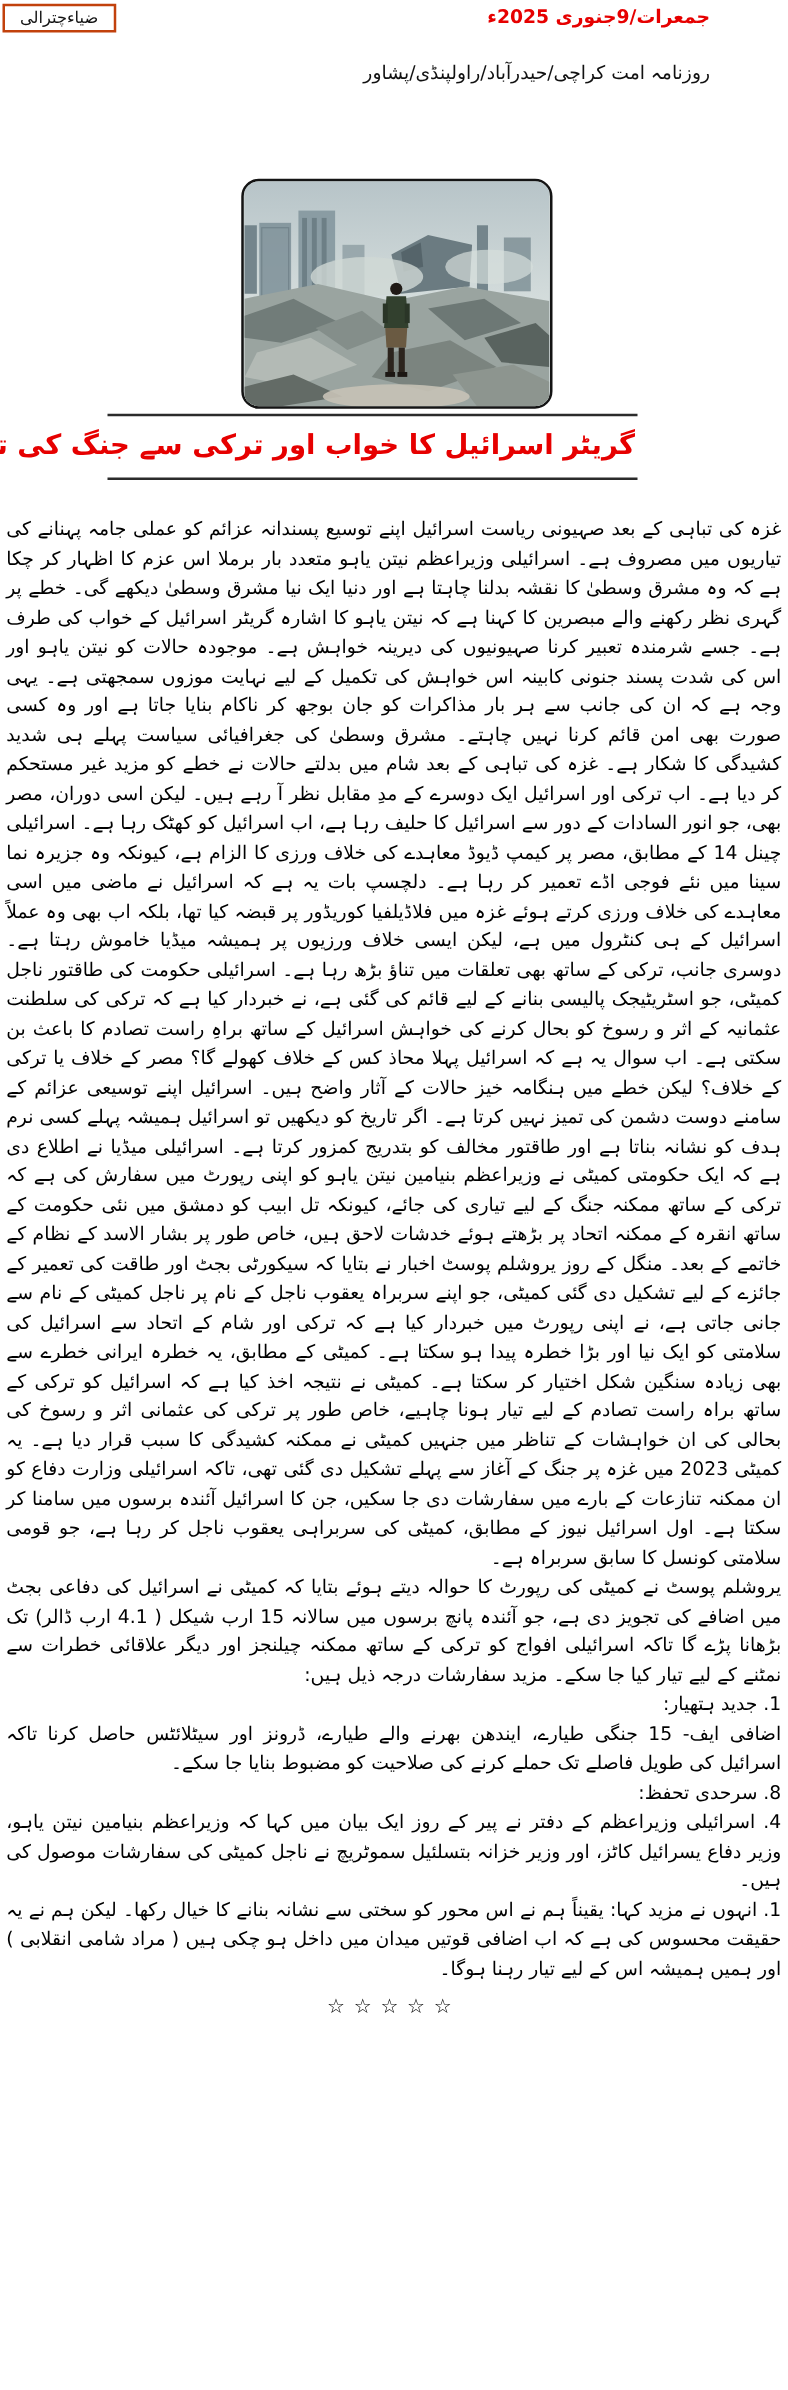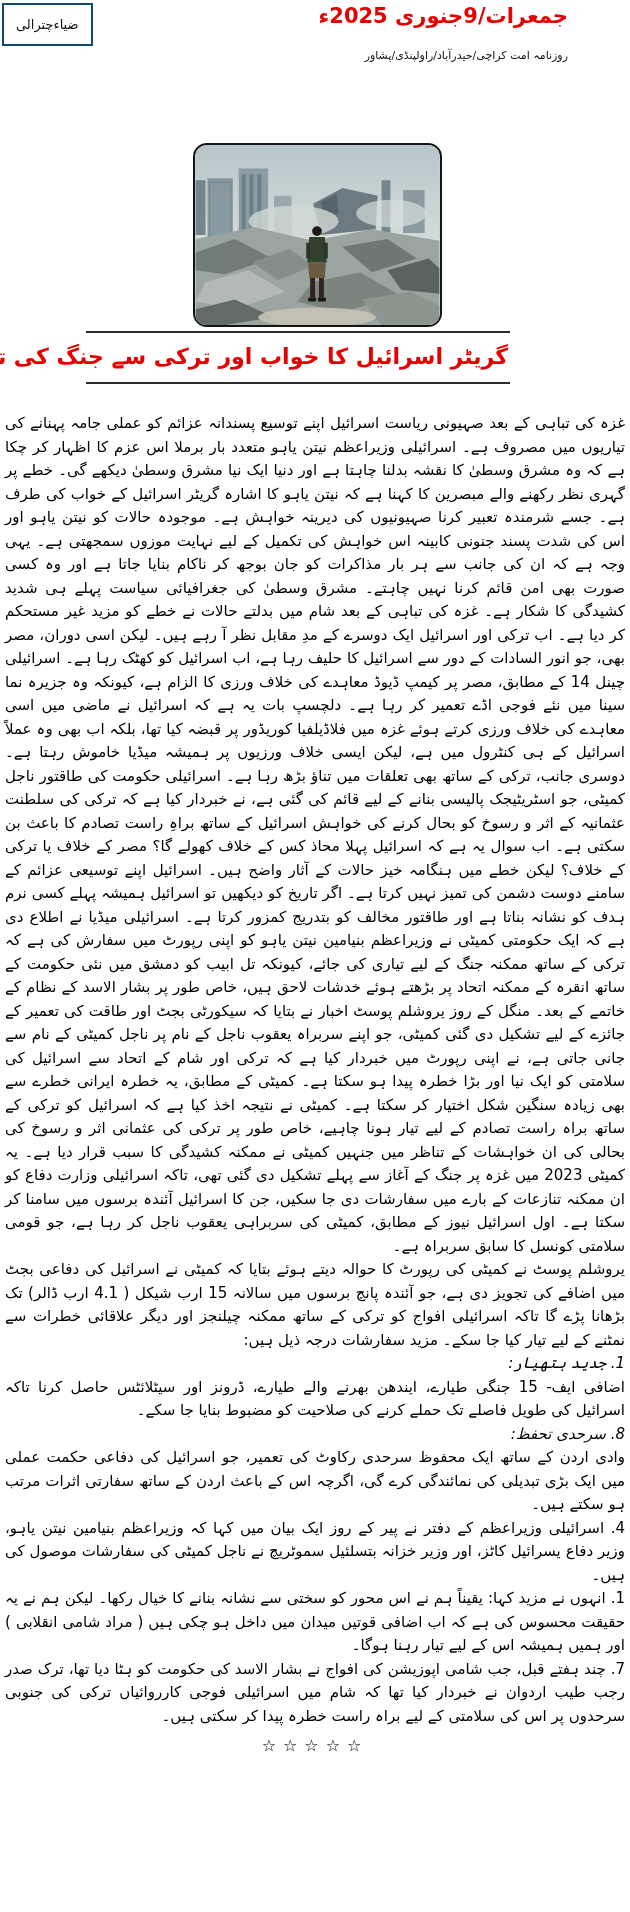--- a/index.html
+++ b/index.html
@@ -3,51 +3,51 @@
 <meta charset="utf-8">
 <style>
   * { margin:0; padding:0; box-sizing:border-box; }
   html,body { background:#ffffff; }
   body {
     width:630px; height:1912px; position:relative; overflow:hidden;
     font-family:"DejaVu Sans", sans-serif; color:#000;
   }
   .stamp {
     position:absolute; top:3px; left:2px;
-    border:2px solid #0c4a6e; padding:12px 12px;
+    border:2px solid #c2410c; padding:2px 12px;
     font-size:13px; color:#111; direction:rtl; white-space:nowrap;
   }
   .date {
     position:absolute; top:4px; right:62px;
-    color:#e60000; font-size:21px; font-weight:bold;
+    color:#e60000; font-size:15px; font-weight:bold;
     direction:rtl; white-space:nowrap;
   }
   .edition {
     position:absolute; top:49px; right:62px;
-    font-size:11px; color:#111; direction:rtl; white-space:nowrap;
+    font-size:15px; color:#111; direction:rtl; white-space:nowrap;
   }
   .photo {
     position:absolute; top:143px; left:193px; width:249px; height:184px;
     border:2px solid #141414; border-radius:14px; overflow:hidden;
     background:#c9d2d2;
   }
   .photo svg { display:block; width:100%; height:100%; }
   .headline-wrap { position:absolute; top:331px; left:86px; width:424px; text-align:center; }
   .rule { height:2px; background:#2b2b2b; }
   .headline {
     color:#e60000; font-weight:bold; font-size:22px; line-height:1.35;
     padding:9px 2px 10px; direction:rtl; white-space:nowrap;
   }
   .article {
     position:absolute; top:412px; left:5px; width:620px;
     direction:rtl; text-align:justify; text-justify:inter-word;
     font-size:15px; line-height:23.5px;
   }
   .article p { margin:0; }
-  .item-head { margin-top:1px;font-style:italic; }
+  .item-head { margin-top:1px; }
   .stars {
     text-align:center; font-size:16px; letter-spacing:7px;
     margin-top:6px; direction:ltr; color:#000;
   }
 </style>
 </head>
 <body>
 
 <div class="stamp">ضیاءچترالی</div>
 <div class="date">جمعرات/9جنوری 2025ء</div>
@@ -112,20 +112,18 @@
 
 <div class="article">
   <p>غزہ کی تباہی کے بعد صہیونی ریاست اسرائیل اپنے توسیع پسندانہ عزائم کو عملی جامہ پہنانے کی تیاریوں میں مصروف ہے۔ اسرائیلی وزیراعظم نیتن یاہو متعدد بار برملا اس عزم کا اظہار کر چکا ہے کہ وہ مشرق وسطیٰ کا نقشہ بدلنا چاہتا ہے اور دنیا ایک نیا مشرق وسطیٰ دیکھے گی۔ خطے پر گہری نظر رکھنے والے مبصرین کا کہنا ہے کہ نیتن یاہو کا اشارہ گریٹر اسرائیل کے خواب کی طرف ہے۔ جسے شرمندہ تعبیر کرنا صہیونیوں کی دیرینہ خواہش ہے۔ موجودہ حالات کو نیتن یاہو اور اس کی شدت پسند جنونی کابینہ اس خواہش کی تکمیل کے لیے نہایت موزوں سمجھتی ہے۔ یہی وجہ ہے کہ ان کی جانب سے ہر بار مذاکرات کو جان بوجھ کر ناکام بنایا جاتا ہے اور وہ کسی صورت بھی امن قائم کرنا نہیں چاہتے۔ مشرق وسطیٰ کی جغرافیائی سیاست پہلے ہی شدید کشیدگی کا شکار ہے۔ غزہ کی تباہی کے بعد شام میں بدلتے حالات نے خطے کو مزید غیر مستحکم کر دیا ہے۔ اب ترکی اور اسرائیل ایک دوسرے کے مدِ مقابل نظر آ رہے ہیں۔ لیکن اسی دوران، مصر بھی، جو انور السادات کے دور سے اسرائیل کا حلیف رہا ہے، اب اسرائیل کو کھٹک رہا ہے۔ اسرائیلی چینل 14 کے مطابق، مصر پر کیمپ ڈیوڈ معاہدے کی خلاف ورزی کا الزام ہے، کیونکہ وہ جزیرہ نما سینا میں نئے فوجی اڈے تعمیر کر رہا ہے۔ دلچسپ بات یہ ہے کہ اسرائیل نے ماضی میں اسی معاہدے کی خلاف ورزی کرتے ہوئے غزہ میں فلاڈیلفیا کوریڈور پر قبضہ کیا تھا، بلکہ اب بھی وہ عملاً اسرائیل کے ہی کنٹرول میں ہے، لیکن ایسی خلاف ورزیوں پر ہمیشہ میڈیا خاموش رہتا ہے۔ دوسری جانب، ترکی کے ساتھ بھی تعلقات میں تناؤ بڑھ رہا ہے۔ اسرائیلی حکومت کی طاقتور ناجل کمیٹی، جو اسٹریٹیجک پالیسی بنانے کے لیے قائم کی گئی ہے، نے خبردار کیا ہے کہ ترکی کی سلطنت عثمانیہ کے اثر و رسوخ کو بحال کرنے کی خواہش اسرائیل کے ساتھ براہِ راست تصادم کا باعث بن سکتی ہے۔ اب سوال یہ ہے کہ اسرائیل پہلا محاذ کس کے خلاف کھولے گا؟ مصر کے خلاف یا ترکی کے خلاف؟ لیکن خطے میں ہنگامہ خیز حالات کے آثار واضح ہیں۔ اسرائیل اپنے توسیعی عزائم کے سامنے دوست دشمن کی تمیز نہیں کرتا ہے۔ اگر تاریخ کو دیکھیں تو اسرائیل ہمیشہ پہلے کسی نرم ہدف کو نشانہ بناتا ہے اور طاقتور مخالف کو بتدریج کمزور کرتا ہے۔ اسرائیلی میڈیا نے اطلاع دی ہے کہ ایک حکومتی کمیٹی نے وزیراعظم بنیامین نیتن یاہو کو اپنی رپورٹ میں سفارش کی ہے کہ ترکی کے ساتھ ممکنہ جنگ کے لیے تیاری کی جائے، کیونکہ تل ابیب کو دمشق میں نئی حکومت کے ساتھ انقرہ کے ممکنہ اتحاد پر بڑھتے ہوئے خدشات لاحق ہیں، خاص طور پر بشار الاسد کے نظام کے خاتمے کے بعد۔ منگل کے روز یروشلم پوسٹ اخبار نے بتایا کہ سیکورٹی بجٹ اور طاقت کی تعمیر کے جائزے کے لیے تشکیل دی گئی کمیٹی، جو اپنے سربراہ یعقوب ناجل کے نام پر ناجل کمیٹی کے نام سے جانی جاتی ہے، نے اپنی رپورٹ میں خبردار کیا ہے کہ ترکی اور شام کے اتحاد سے اسرائیل کی سلامتی کو ایک نیا اور بڑا خطرہ پیدا ہو سکتا ہے۔ کمیٹی کے مطابق، یہ خطرہ ایرانی خطرے سے بھی زیادہ سنگین شکل اختیار کر سکتا ہے۔ کمیٹی نے نتیجہ اخذ کیا ہے کہ اسرائیل کو ترکی کے ساتھ براہ راست تصادم کے لیے تیار ہونا چاہیے، خاص طور پر ترکی کی عثمانی اثر و رسوخ کی بحالی کی ان خواہشات کے تناظر میں جنہیں کمیٹی نے ممکنہ کشیدگی کا سبب قرار دیا ہے۔ یہ کمیٹی 2023 میں غزہ پر جنگ کے آغاز سے پہلے تشکیل دی گئی تھی، تاکہ اسرائیلی وزارت دفاع کو ان ممکنہ تنازعات کے بارے میں سفارشات دی جا سکیں، جن کا اسرائیل آئندہ برسوں میں سامنا کر سکتا ہے۔ اول اسرائیل نیوز کے مطابق، کمیٹی کی سربراہی یعقوب ناجل کر رہا ہے، جو قومی سلامتی کونسل کا سابق سربراہ ہے۔</p>
   <p>یروشلم پوسٹ نے کمیٹی کی رپورٹ کا حوالہ دیتے ہوئے بتایا کہ کمیٹی نے اسرائیل کی دفاعی بجٹ میں اضافے کی تجویز دی ہے، جو آئندہ پانچ برسوں میں سالانہ 15 ارب شیکل ( 4.1 ارب ڈالر) تک بڑھانا پڑے گا تاکہ اسرائیلی افواج کو ترکی کے ساتھ ممکنہ چیلنجز اور دیگر علاقائی خطرات سے نمٹنے کے لیے تیار کیا جا سکے۔ مزید سفارشات درجہ ذیل ہیں:</p>
 
   <p class="item-head">1. جدید ہتھیار:</p>
   <p>اضافی ایف- 15 جنگی طیارے، ایندھن بھرنے والے طیارے، ڈرونز اور سیٹلائٹس حاصل کرنا تاکہ اسرائیل کی طویل فاصلے تک حملے کرنے کی صلاحیت کو مضبوط بنایا جا سکے۔</p>
 
 
   <p class="item-head">8. سرحدی تحفظ:</p>
-  <p>وادی اردن کے ساتھ ایک محفوظ سرحدی رکاوٹ کی تعمیر، جو اسرائیل کی دفاعی حکمت عملی میں ایک بڑی تبدیلی کی نمائندگی کرے گی، اگرچہ اس کے باعث اردن کے ساتھ سفارتی اثرات مرتب ہو سکتے ہیں۔</p>
 
   <p>4. اسرائیلی وزیراعظم کے دفتر نے پیر کے روز ایک بیان میں کہا کہ وزیراعظم بنیامین نیتن یاہو، وزیر دفاع یسرائیل کاٹز، اور وزیر خزانہ بتسلئیل سموٹریچ نے ناجل کمیٹی کی سفارشات موصول کی ہیں۔</p>
   <p>1. انہوں نے مزید کہا: یقیناً ہم نے اس محور کو سختی سے نشانہ بنانے کا خیال رکھا۔ لیکن ہم نے یہ حقیقت محسوس کی ہے کہ اب اضافی قوتیں میدان میں داخل ہو چکی ہیں ( مراد شامی انقلابی ) اور ہمیں ہمیشہ اس کے لیے تیار رہنا ہوگا۔</p>
-  <p>7. چند ہفتے قبل، جب شامی اپوزیشن کی افواج نے بشار الاسد کی حکومت کو ہٹا دیا تھا، ترک صدر رجب طیب اردوان نے خبردار کیا تھا کہ شام میں اسرائیلی فوجی کارروائیاں ترکی کی جنوبی سرحدوں پر اس کی سلامتی کے لیے براہ راست خطرہ پیدا کر سکتی ہیں۔</p>
 
   <div class="stars">☆☆☆☆☆</div>
 </div>
 
 </body></html>

